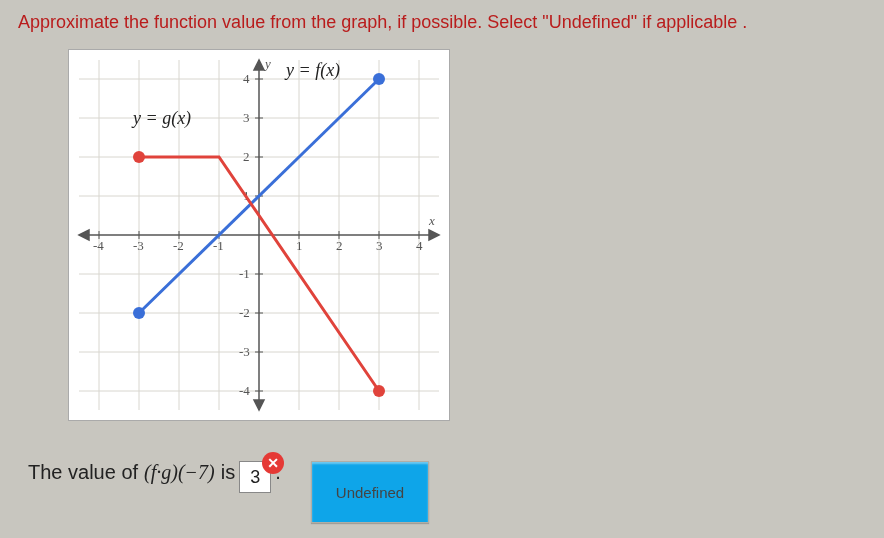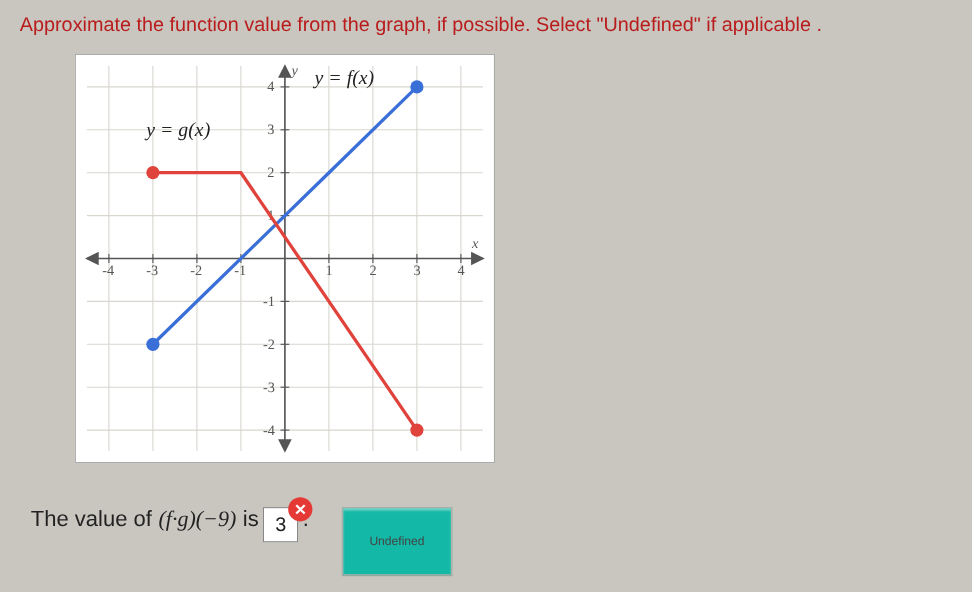--- a/index.html
+++ b/index.html
@@ -68,24 +68,24 @@
       align-items: center;
       justify-content: center;
       color: #fff;
       font-size: 14px;
       font-weight: bold;
     }
     .undef-btn {
       margin-left: 30px;
       height: 60px;
       padding: 0 24px;
-      background: #14b8a6;
+      background: #0ea5e9;
       border: 1px solid #b0aea6;
       box-shadow: inset 0 2px 2px rgba(255,255,255,.4), 0 1px 1px rgba(0,0,0,.2);
-      font-size: 11px;
+      font-size: 15px;
       color: #444;
       display: inline-flex;
       align-items: center;
       cursor: pointer;
     }
     .plot-label {
       font-family: "Times New Roman", serif;
       font-style: italic;
       font-size: 18px;
     }
@@ -178,21 +178,21 @@
         <circle cx="310" cy="341" r="6" fill="#e0433b"></circle>
 
         <text class="plot-label" x="217" y="26" fill="#222">y = f(x)</text>
         <text class="plot-label" x="64" y="74" fill="#222">y = g(x)</text>
       </g>
     </svg>
   </div>
 
   <div class="answer-row">
     <span>The value of </span>
-    <span class="math">(f·g)(−9)</span>
+    <span class="math">(f·g)(−7)</span>
     <span> is </span>
     <span class="input-box">
       <span>3</span>
       <span class="x-badge">✕</span>
     </span>
     <span>.</span>
     <div class="undef-btn">
       <span>Undefined</span>
     </div>
   </div>

